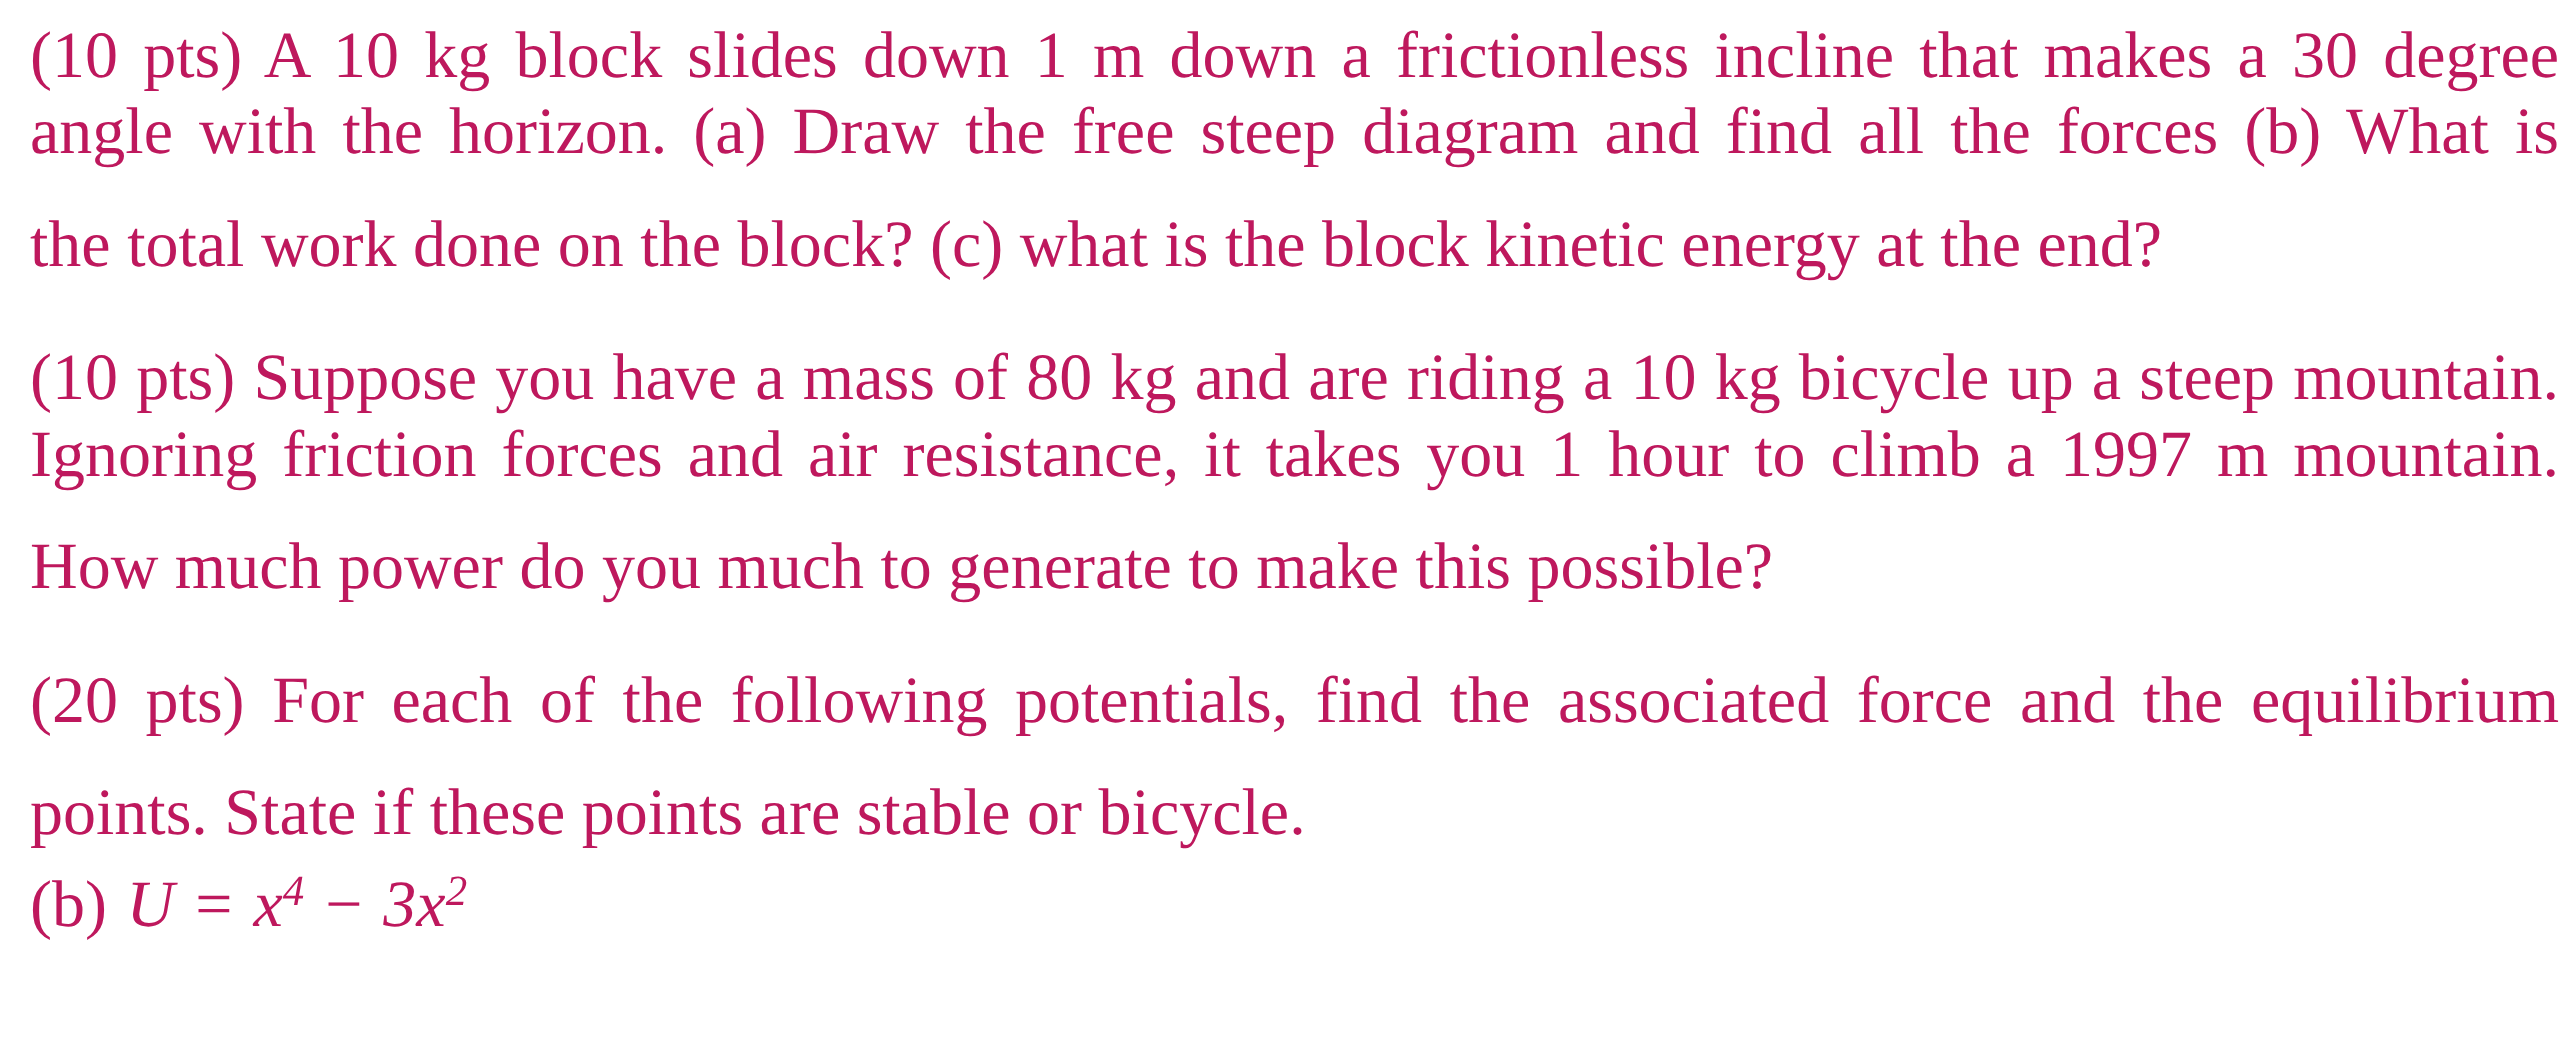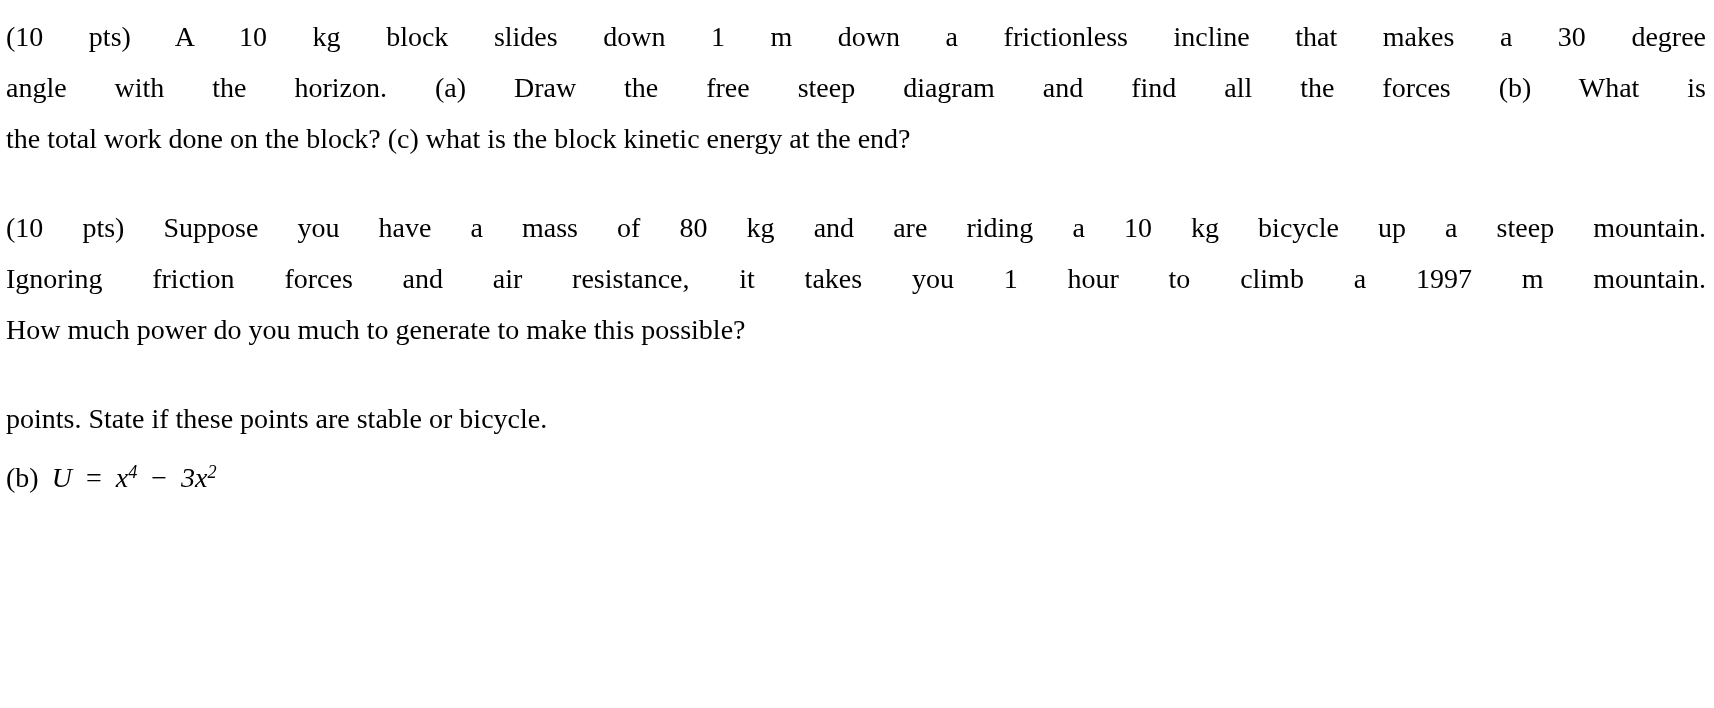--- a/index.html
+++ b/index.html
@@ -5,41 +5,42 @@
   html, body {
     margin: 0;
     padding: 0;
     background: #ffffff;
   }
   .page {
     box-sizing: border-box;
     width: 1714px;
     height: 708px;
     overflow: hidden;
-    padding: 11px 8px 0 6px;
+    padding: 11px 8px 0 20px;
     background: #ffffff;
-    color: #000000;
+    color: #be185d;
     font-family: "Liberation Serif", "DejaVu Serif", serif;
-    font-size: 28px;
+    font-size: 44px;
     line-height: 51px;
   }
   .para {
     margin: 0 0 38px 0;
   }
   .para:last-child {
     margin-bottom: 0;
   }
   
   .jline {
     text-align: justify;
     text-align-last: justify;
   }
   
   .lline {
     text-align: left;
+    margin-top: 24px;
   }
   .eqline {
     line-height: 56px;
     text-align: left;
     white-space: nowrap;
   }
   .eq-label {
     font-style: normal;
     margin-right: 13px;
   }
@@ -71,20 +72,21 @@
     <div class="lline">the total work done on the block? (c) what is the block kinetic energy at the end?</div>
   </div>
 
   <div class="para">
     <div class="jline">(10 pts) Suppose you have a mass of 80 kg and are riding a 10 kg bicycle up a steep mountain.</div>
     <div class="jline">Ignoring friction forces and air resistance, it takes you 1 hour to climb a 1997 m mountain.</div>
     <div class="lline">How much power do you much to generate to make this possible?</div>
   </div>
 
   <div class="para">
+    <div class="jline">(20 pts) For each of the following potentials, find the associated force and the equilibrium</div>
     <div class="lline">points. State if these points are stable or bicycle.</div>
 
 
     <div class="eqline"><span class="eq-label">(b)</span><span class="it">U</span><span class="rel">=</span><span class="it">x</span><span class="sup">4</span><span class="rel">−</span><span class="it">3x</span><span class="sup">2</span></div>
 
   </div>
 
 </div>
 
 </body></html>

